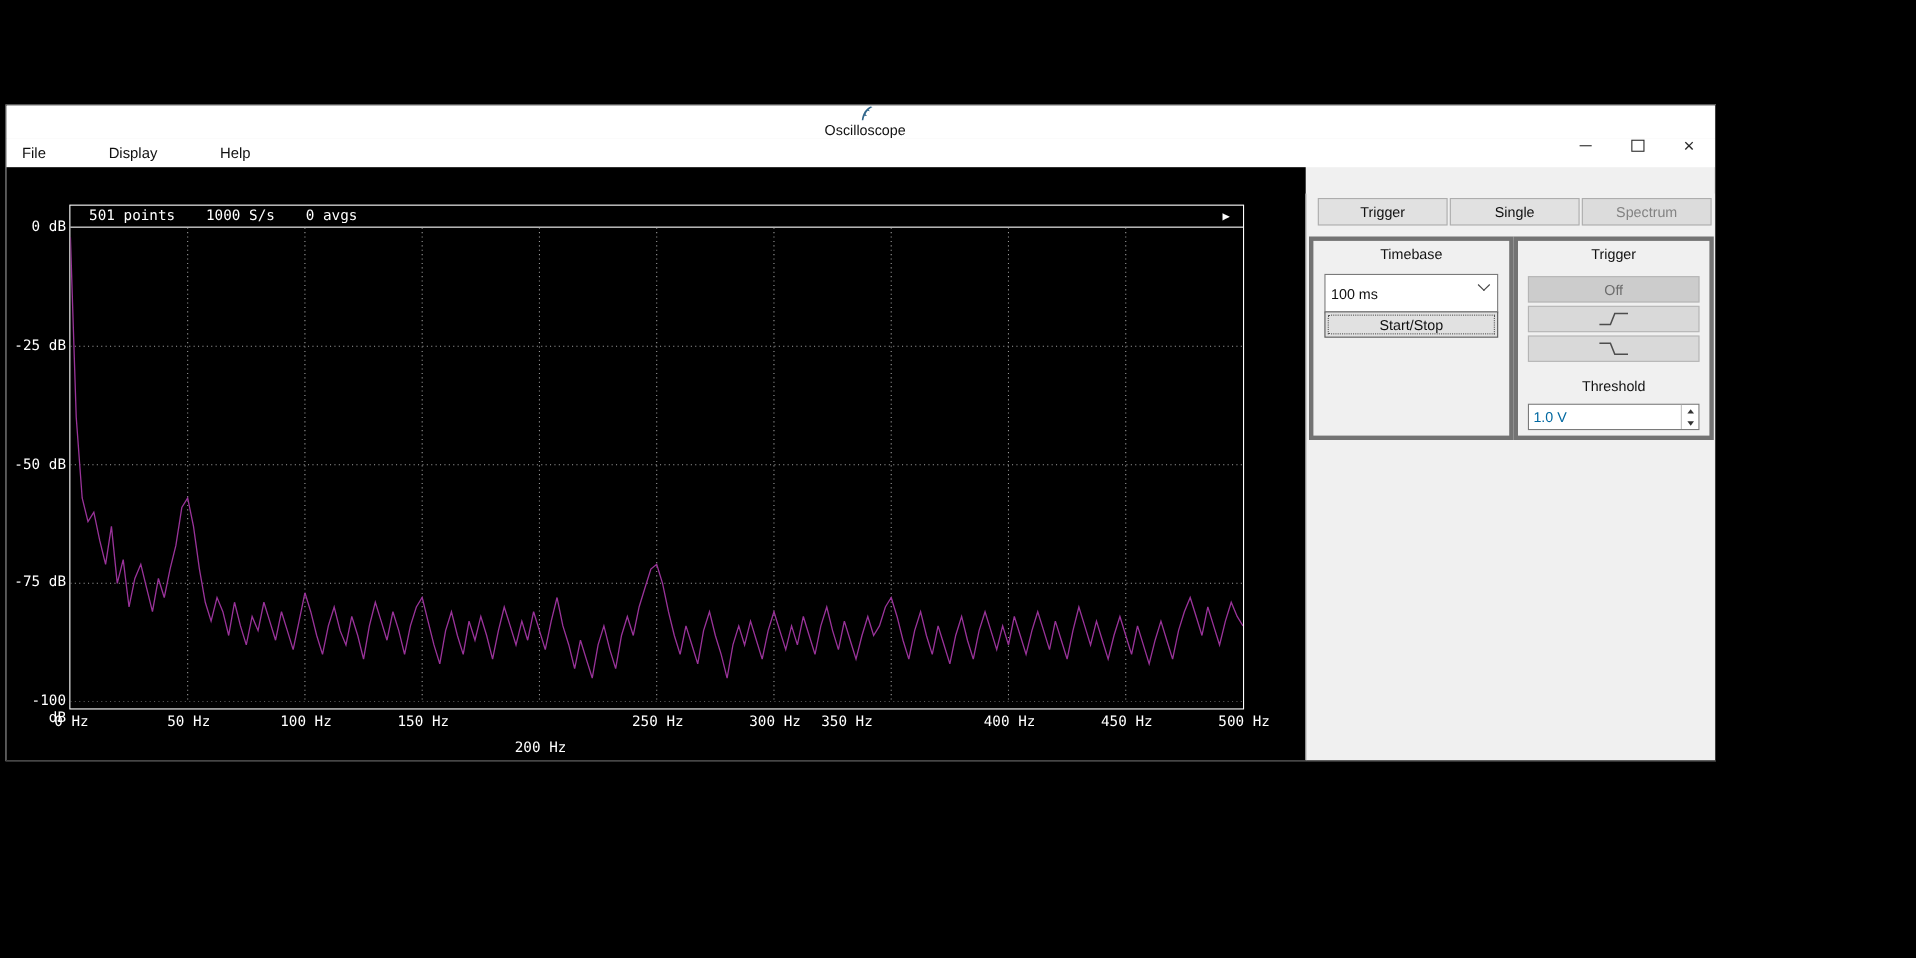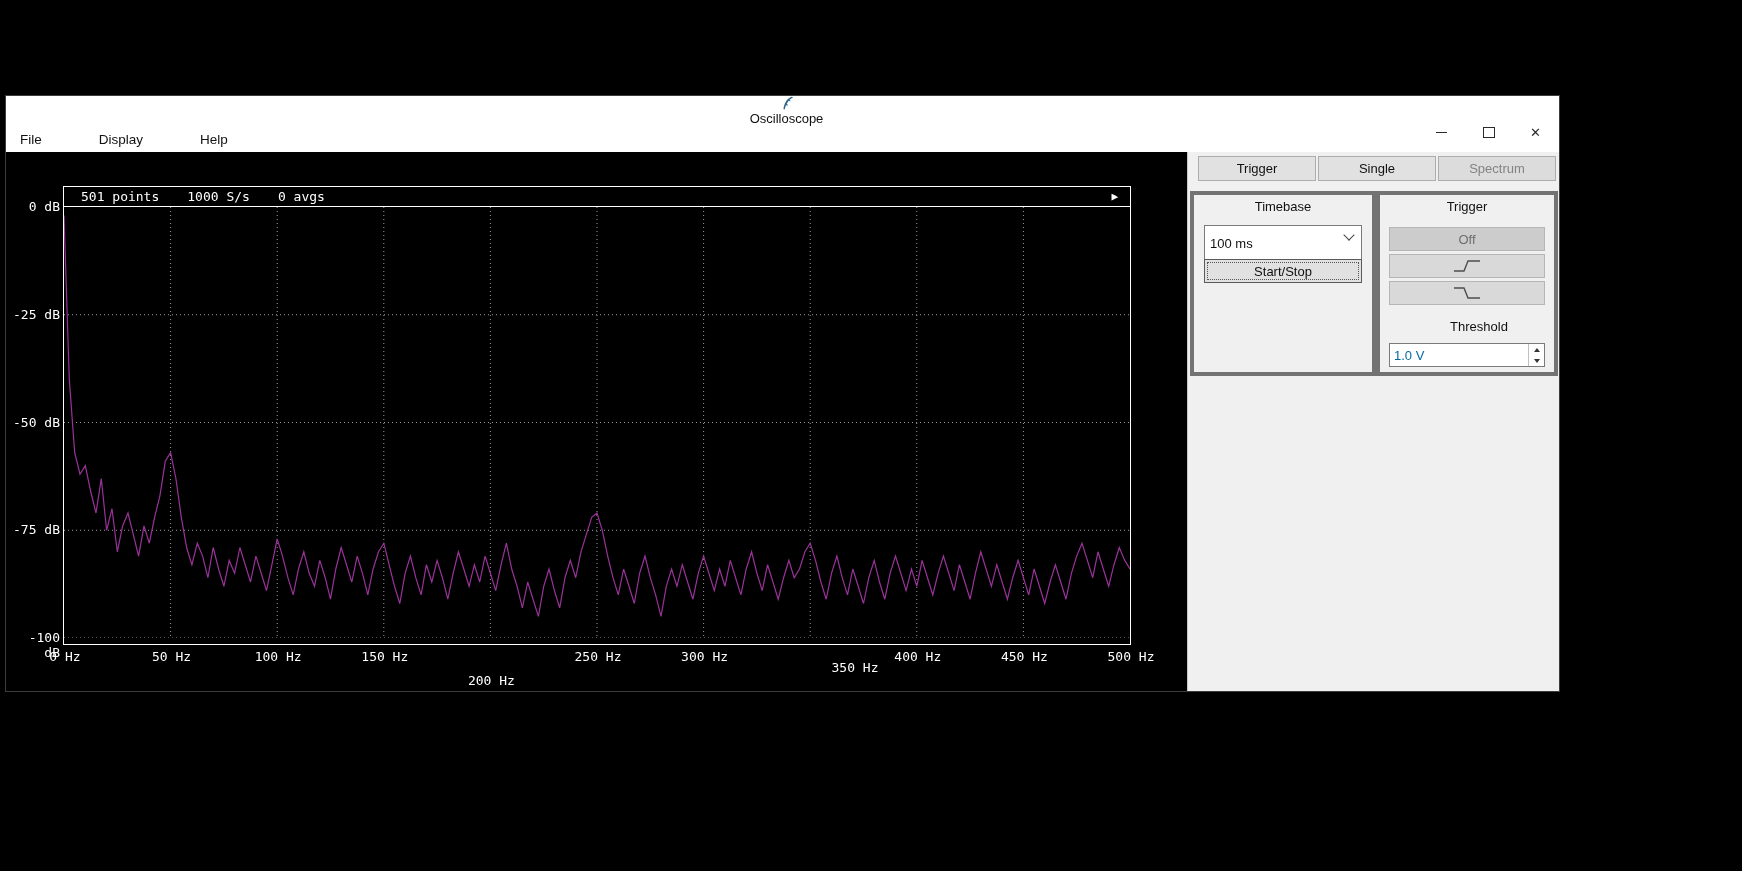--- a/index.html
+++ b/index.html
@@ -19,21 +19,21 @@
   .win-btn{width:47px;height:100%;display:flex;align-items:center;justify-content:center;cursor:default;}
   .glyph-min{width:11px;border-top:1px solid #2b2b2b;}
   .glyph-max{width:10px;height:9px;border:1px solid #2b2b2b;}
   .glyph-close{font-size:13px;color:#2b2b2b;line-height:1;}
   
   .menubar{height:26px;background:#ffffff;display:flex;align-items:center;padding-left:6px;gap:41px;}
   .menu-item{font-size:13.5px;color:#111;padding:3px 8px;}
   
   .content{display:flex;height:539px;}
   .plot-panel{position:relative;flex:1;background:#000;}
-  .side-panel{position:relative;width:372px;background:#f0f0f0;border-left:1px solid #c8c8c8;box-sizing:border-box;}
+  .side-panel{position:relative;width:372px;background:#f0f0f0;border-left:1px solid #c8c8c8;box-sizing:border-box;margin-top:24px;}
   
   .plot-box{
     position:absolute;left:57px;top:34px;width:1068px;height:459px;
     border:1px solid #ffffff;box-sizing:border-box;
   }
   .status-bar{
     height:20px;border-bottom:1px solid #ffffff;box-sizing:border-box;
     display:flex;align-items:center;gap:28px;
     color:#fff;font:13px "DejaVu Sans Mono",monospace;
     padding:0 12px 0 17px;
@@ -66,21 +66,21 @@
   .btn{
     position:absolute;background:#e1e1e1;border:1px solid #adadad;font-size:13px;color:#111;
     display:flex;align-items:center;justify-content:center;box-sizing:border-box;cursor:default;
   }
   .start-stop{left:10px;right:10px;top:64px;height:24px;border:1px solid #5a5a5a;
     outline:1px dotted #555;outline-offset:-4px;}
   .off-btn{left:9px;right:9px;top:32px;height:24px;background:#cccccc;color:#6d6d6d;border:1px solid #b5b5b5;}
   .edge-btn{left:9px;right:9px;height:24px;background:#d9d9d9;border:1px solid #b5b5b5;}
   .edge-rise{top:59px;}
   .edge-fall{top:86px;}
-  .threshold-label{position:absolute;top:124px;width:100%;text-align:center;font-size:13px;color:#111;padding-left:12px;}
+  .threshold-label{position:absolute;top:124px;width:100%;text-align:center;font-size:13px;color:#111;}
   .spin{position:absolute;left:9px;right:9px;top:148px;height:24px;background:#fff;
     border:1px solid #7a7a7a;box-sizing:border-box;display:flex;}
   .spin input{flex:1;min-width:0;border:none;outline:none;font-size:13px;padding:0 0 0 4px;
     font-family:"Liberation Sans",sans-serif;color:#0369a1;background:transparent;}
   .spin-arrows{width:15px;border-left:1px solid #c0c0c0;display:flex;flex-direction:column;}
   .spin-up,.spin-down{flex:1;display:flex;align-items:center;justify-content:center;}
   .tri-up{width:0;height:0;border-left:3px solid transparent;border-right:3px solid transparent;border-bottom:4px solid #333;}
   .tri-down{width:0;height:0;border-left:3px solid transparent;border-right:3px solid transparent;border-top:4px solid #333;}
 </style>
 </head>
@@ -149,21 +149,21 @@
           <span class="ytick" style="top: 478px;">-100 dB</span>
         </div>
       <div class="axis-layer">
           <span class="xtick" style="left: 59px;">0 Hz</span>
           <span class="xtick" style="left: 165.6px;">50 Hz</span>
           <span class="xtick" style="left: 272.2px;">100 Hz</span>
           <span class="xtick" style="left: 378.8px;">150 Hz</span>
           <span class="xtick" style="left: 485.4px; margin-top: 24px;">200 Hz</span>
           <span class="xtick" style="left: 592px;">250 Hz</span>
           <span class="xtick" style="left: 698.6px;">300 Hz</span>
-          <span class="xtick" style="left: 849px; margin-top: 11px;">350 Hz</span>
+          <span class="xtick" style="left: 764px;">350 Hz</span>
           <span class="xtick" style="left: 911.8px;">400 Hz</span>
           <span class="xtick" style="left: 1018.4px;">450 Hz</span>
           <span class="xtick" style="left: 1125px;">500 Hz</span>
         </div>
     </div>
 
     <div class="side-panel">
       <div class="tab-row">
         <div class="tab-btn">Trigger</div>
         <div class="tab-btn">Single</div>

